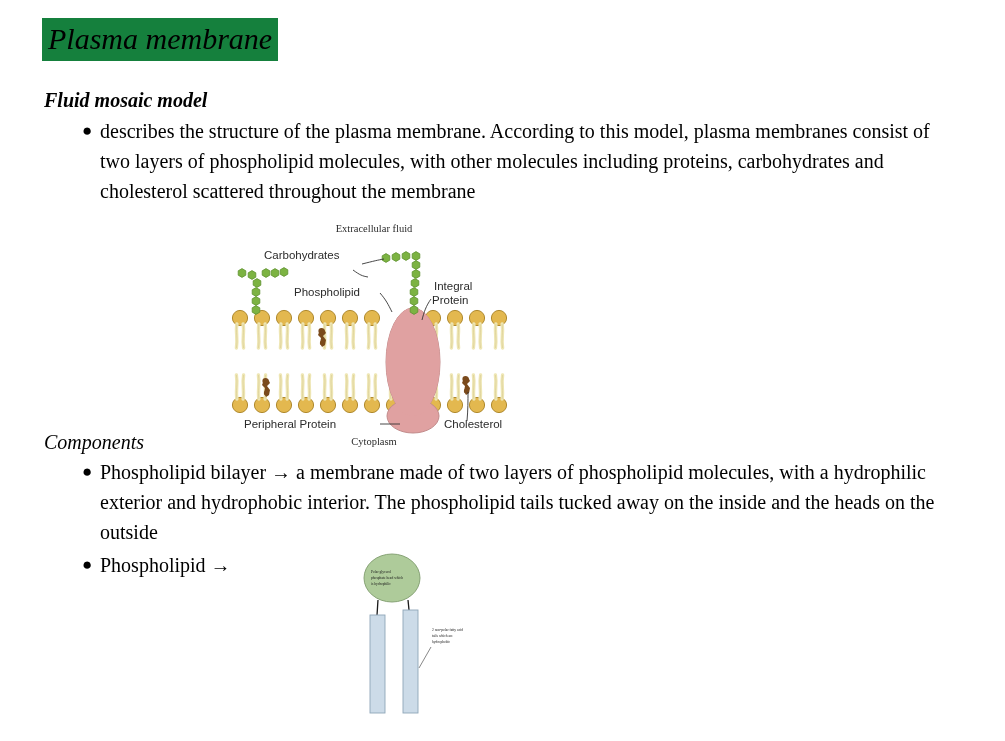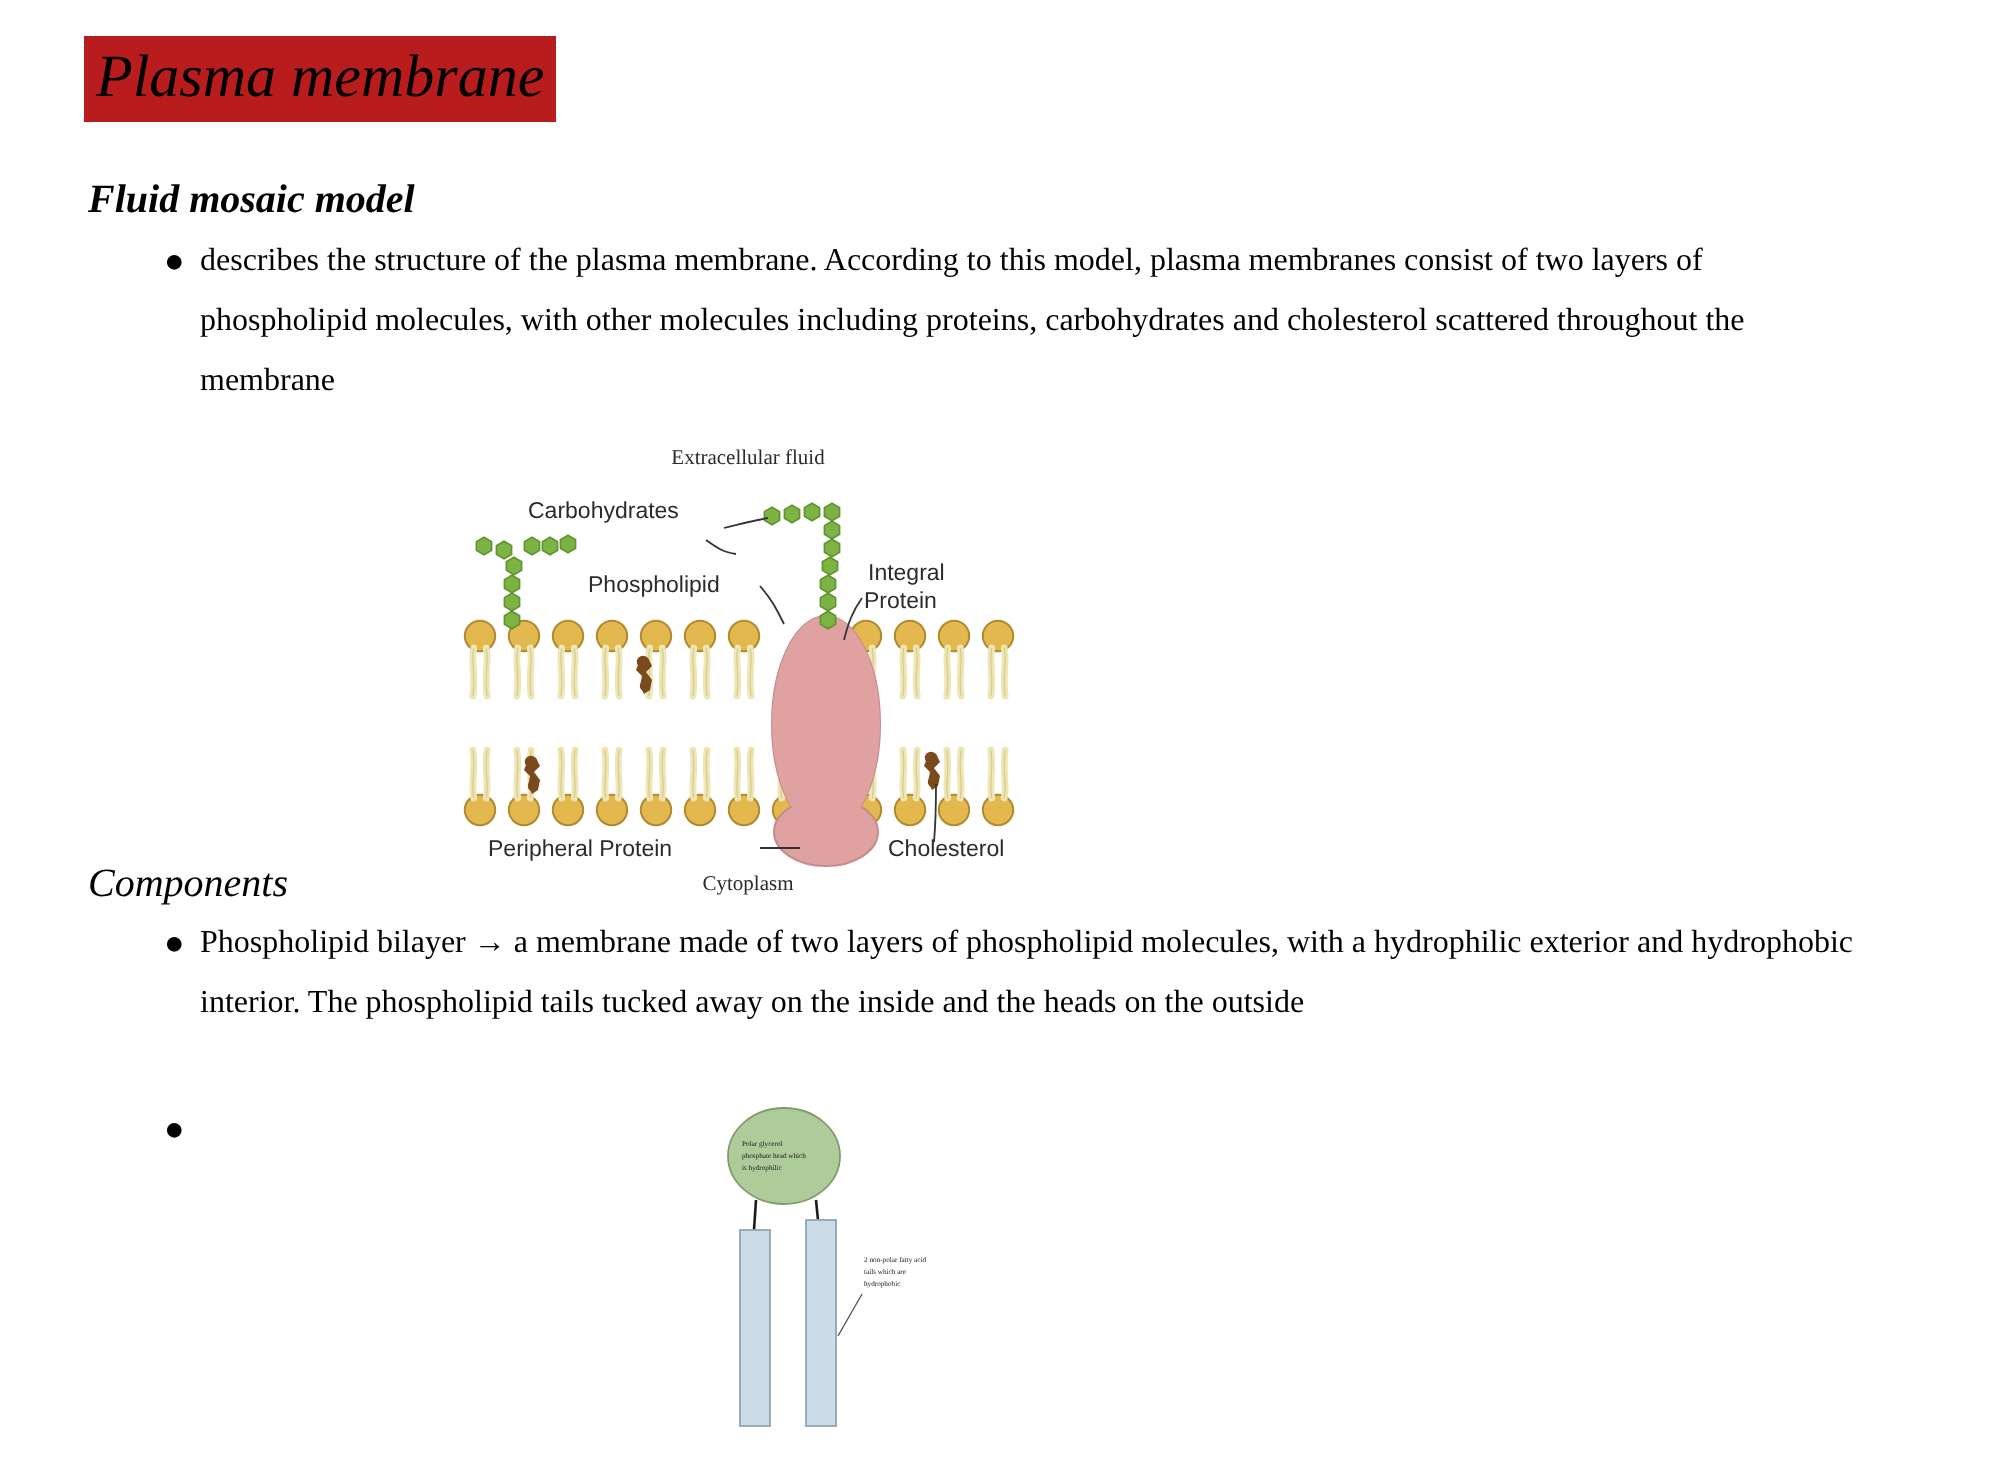--- a/index.html
+++ b/index.html
@@ -13,21 +13,21 @@
     position:relative;
   }
 
   
   #page-title {
     position:absolute;
     left:42px; top:18px;
     font-size:30px;
     font-style:italic;
     line-height:1.25;
-    background:#b91c1c;
+    background:#15803d;
     padding:2px 6px 3px 6px;
     white-space:nowrap;
   }
 
   
   .section-heading {
     position:absolute;
     left:44px;
     font-size:20px;
     font-style:italic;
@@ -45,21 +45,21 @@
   }
   .bullet-dot {
     width:22px;
     flex:0 0 22px;
     font-size:17px;
     line-height:30px;
     text-align:left;
     padding-left:4px;
   }
   .bullet-text {
-    font-size:16px;
+    font-size:20px;
     line-height:30px;
     text-align:left;
   }
 
   #bullet-fluid-1 { left:78px; top:116px; width:870px; }
   #bullet-fluid-1 .bullet-text { width:838px; }
 
   #bullet-comp-1 { left:78px; top:457px; width:880px; }
   #bullet-comp-1 .bullet-text { width:848px; }
 
@@ -223,20 +223,21 @@
 
 <div id="heading-components" class="section-heading">Components</div>
 
 <div id="bullet-comp-1" class="bullet">
   <span class="bullet-dot">●</span>
   <span class="bullet-text">Phospholipid bilayer → a membrane made of two layers of phospholipid molecules, with a hydrophilic exterior and hydrophobic interior. The phospholipid tails tucked away on the inside and the heads on the outside</span>
 </div>
 
 <div id="bullet-comp-2" class="bullet">
   <span class="bullet-dot">●</span>
+  <span class="bullet-text">Phospholipid →</span>
 </div>
 
 <div id="phospholipid-figure">
   <svg width="180" height="168" viewBox="0 0 180 168" xmlns="http://www.w3.org/2000/svg">
 
     <ellipse cx="40" cy="26" rx="28" ry="24" fill="#aecb9a" stroke="#7f9c6d" stroke-width="0.9"></ellipse>
     <text class="tiny-label" x="19" y="21">Polar glycerol</text>
     <text class="tiny-label" x="19" y="27">phosphate head which</text>
     <text class="tiny-label" x="19" y="33">is hydrophilic</text>
 

